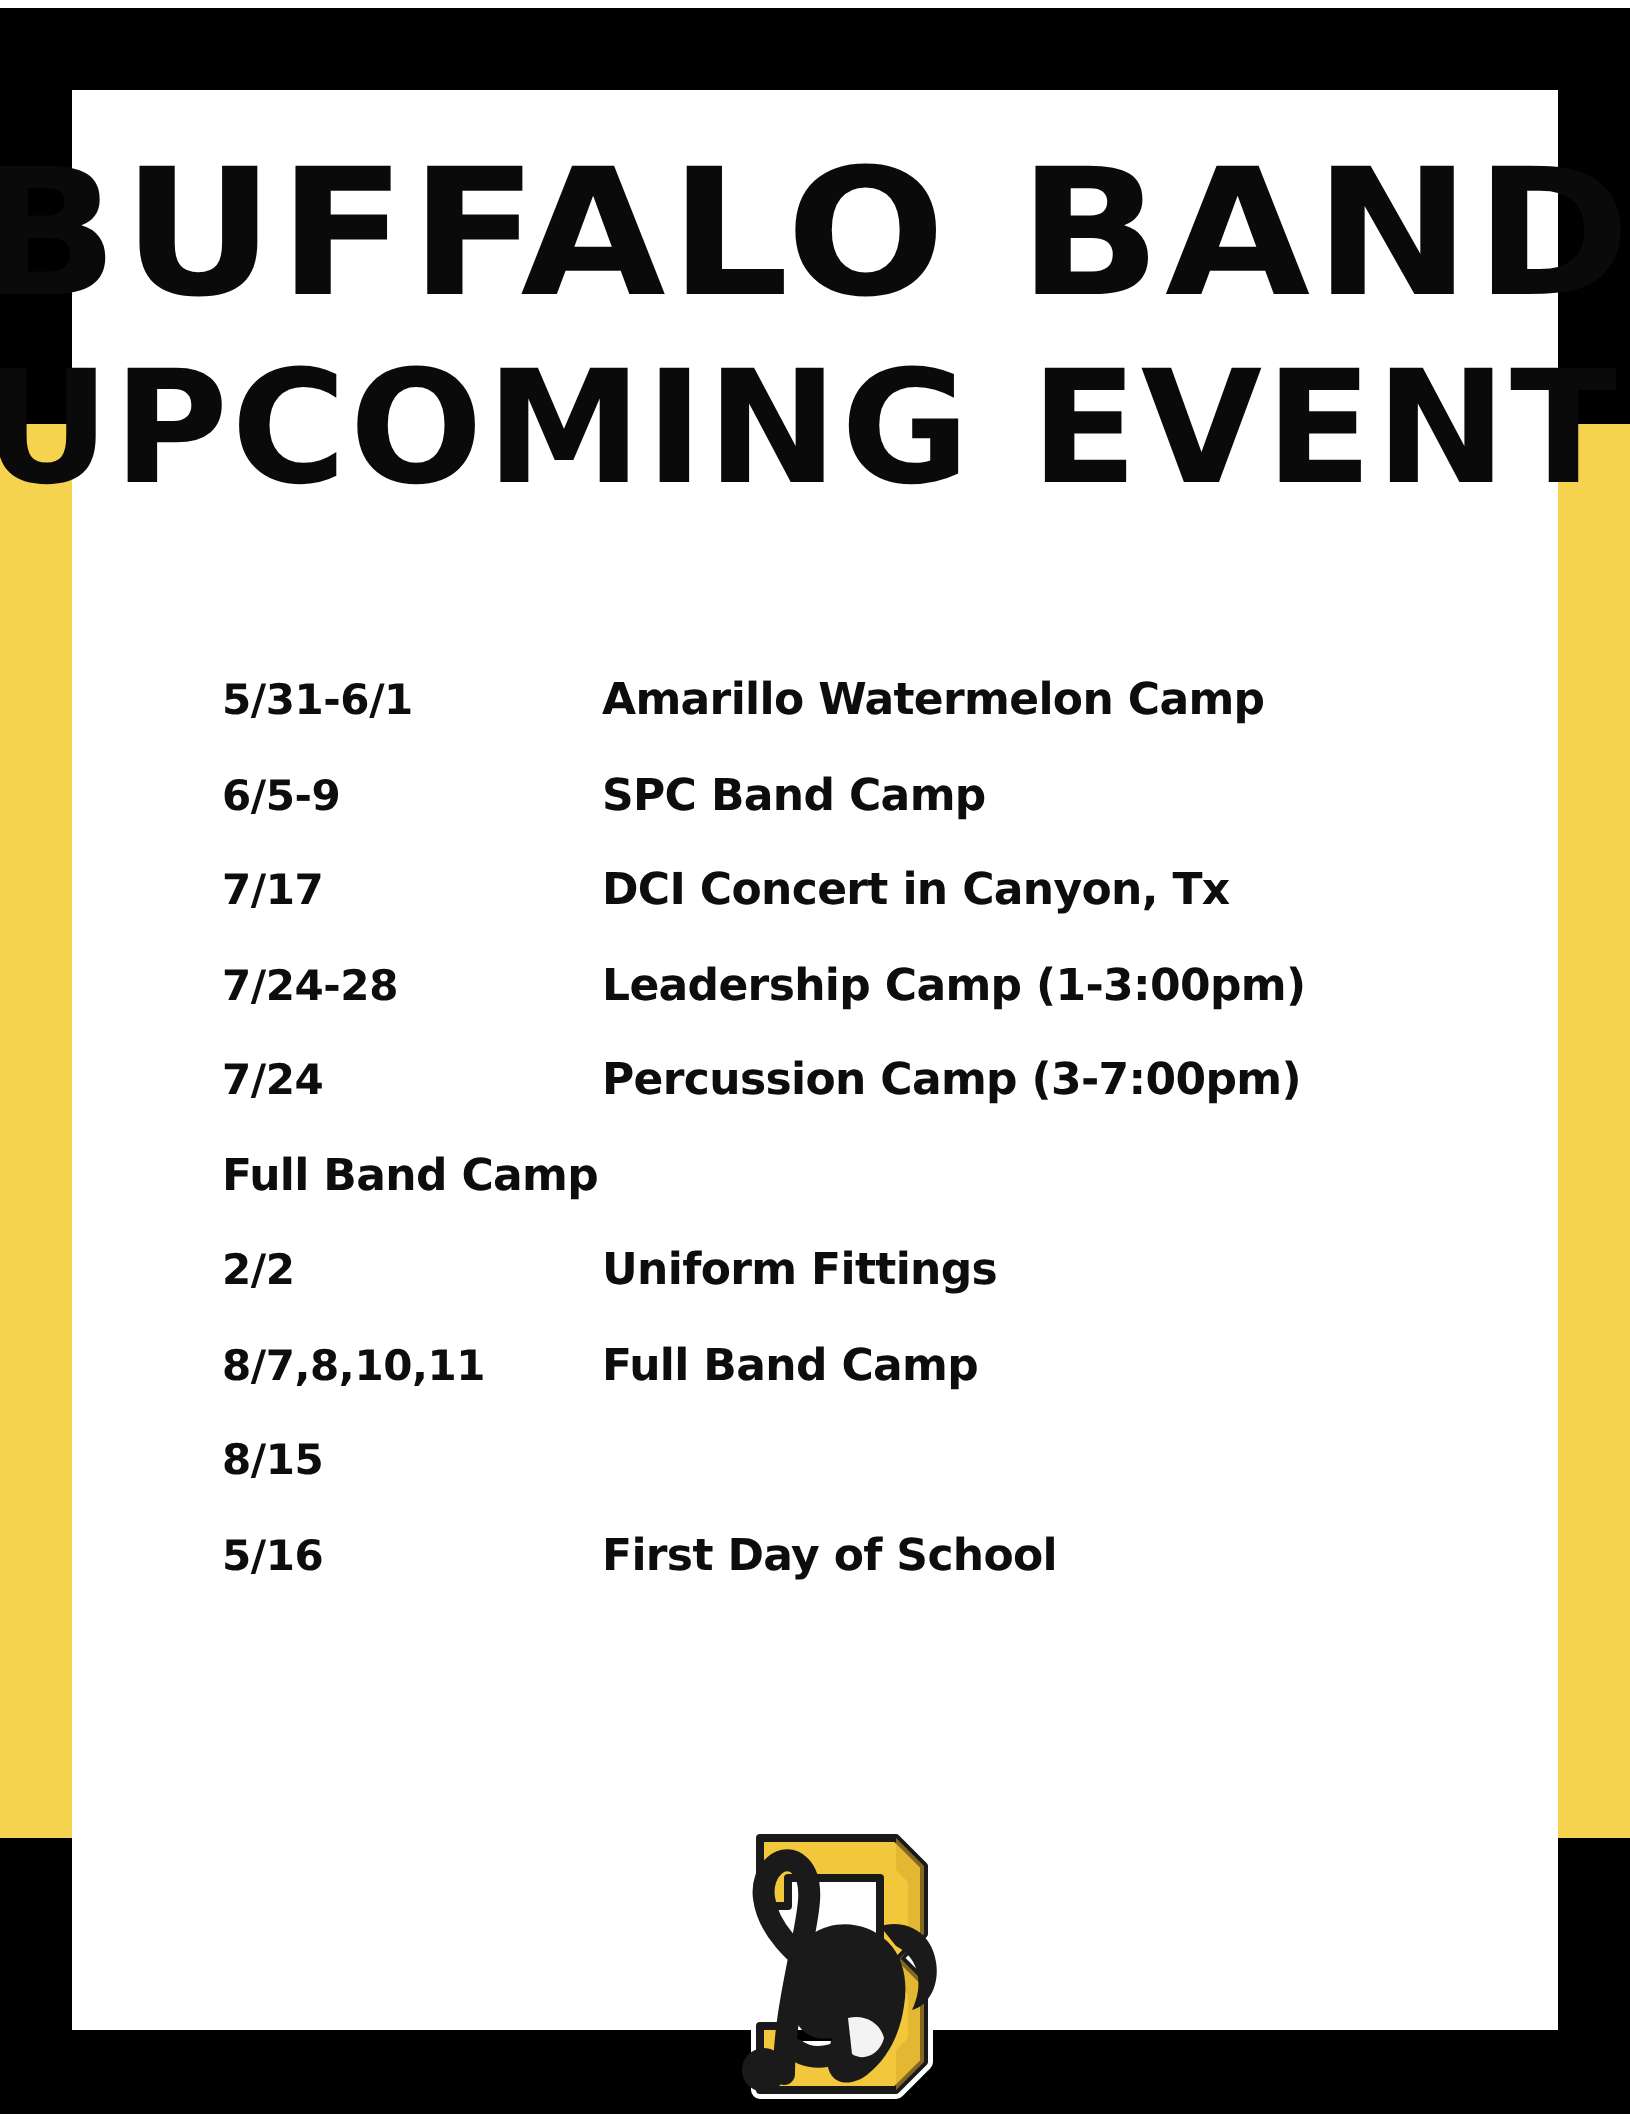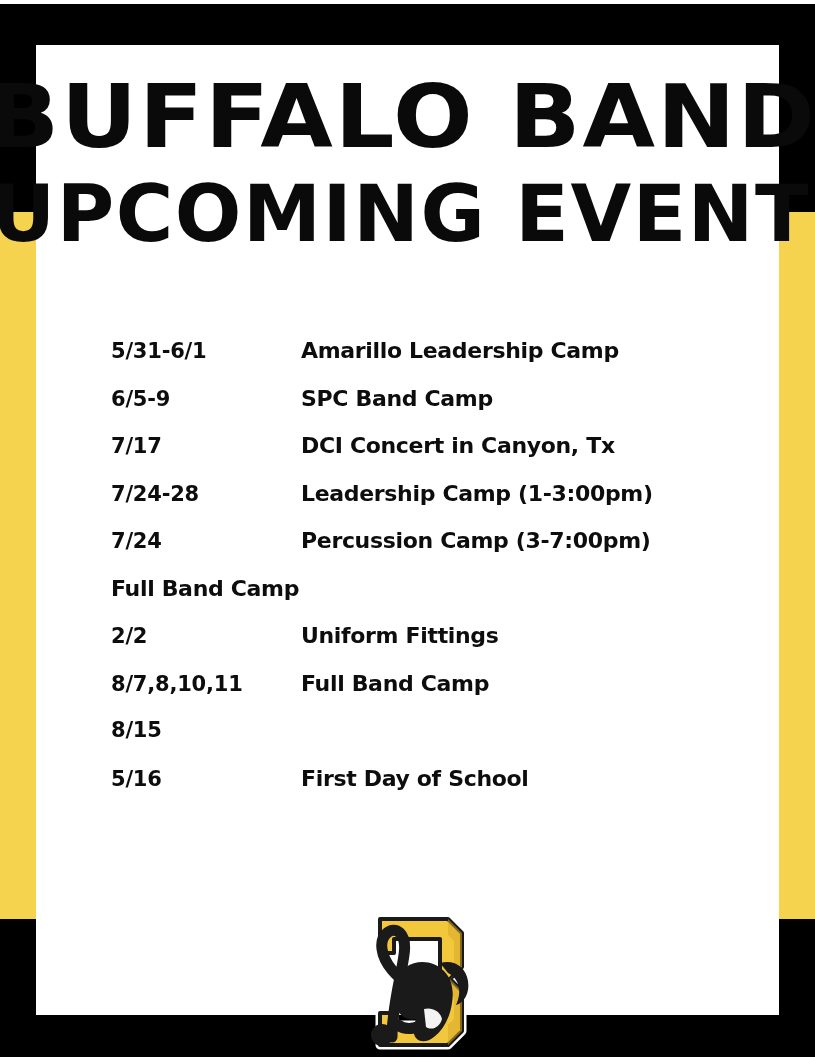--- a/index.html
+++ b/index.html
@@ -142,21 +142,21 @@
 
   <div class="title-block">
     <span class="title-line title-line-1">BUFFALO BAND</span>
     <span class="title-line title-line-2">UPCOMING EVENTS</span>
   </div>
 
   <div class="event-list">
 
     <div class="event-row">
       <span class="event-date">5/31-6/1</span>
-      <span class="event-desc">Amarillo Leadership Camp</span>
+      <span class="event-desc">Amarillo Watermelon Camp</span>
     </div>
 
     <div class="event-row">
       <span class="event-date">6/5-9</span>
       <span class="event-desc">SPC Band Camp</span>
     </div>
 
     <div class="event-row">
       <span class="event-date">7/17</span>
       <span class="event-desc">DCI Concert in Canyon, Tx</span>

